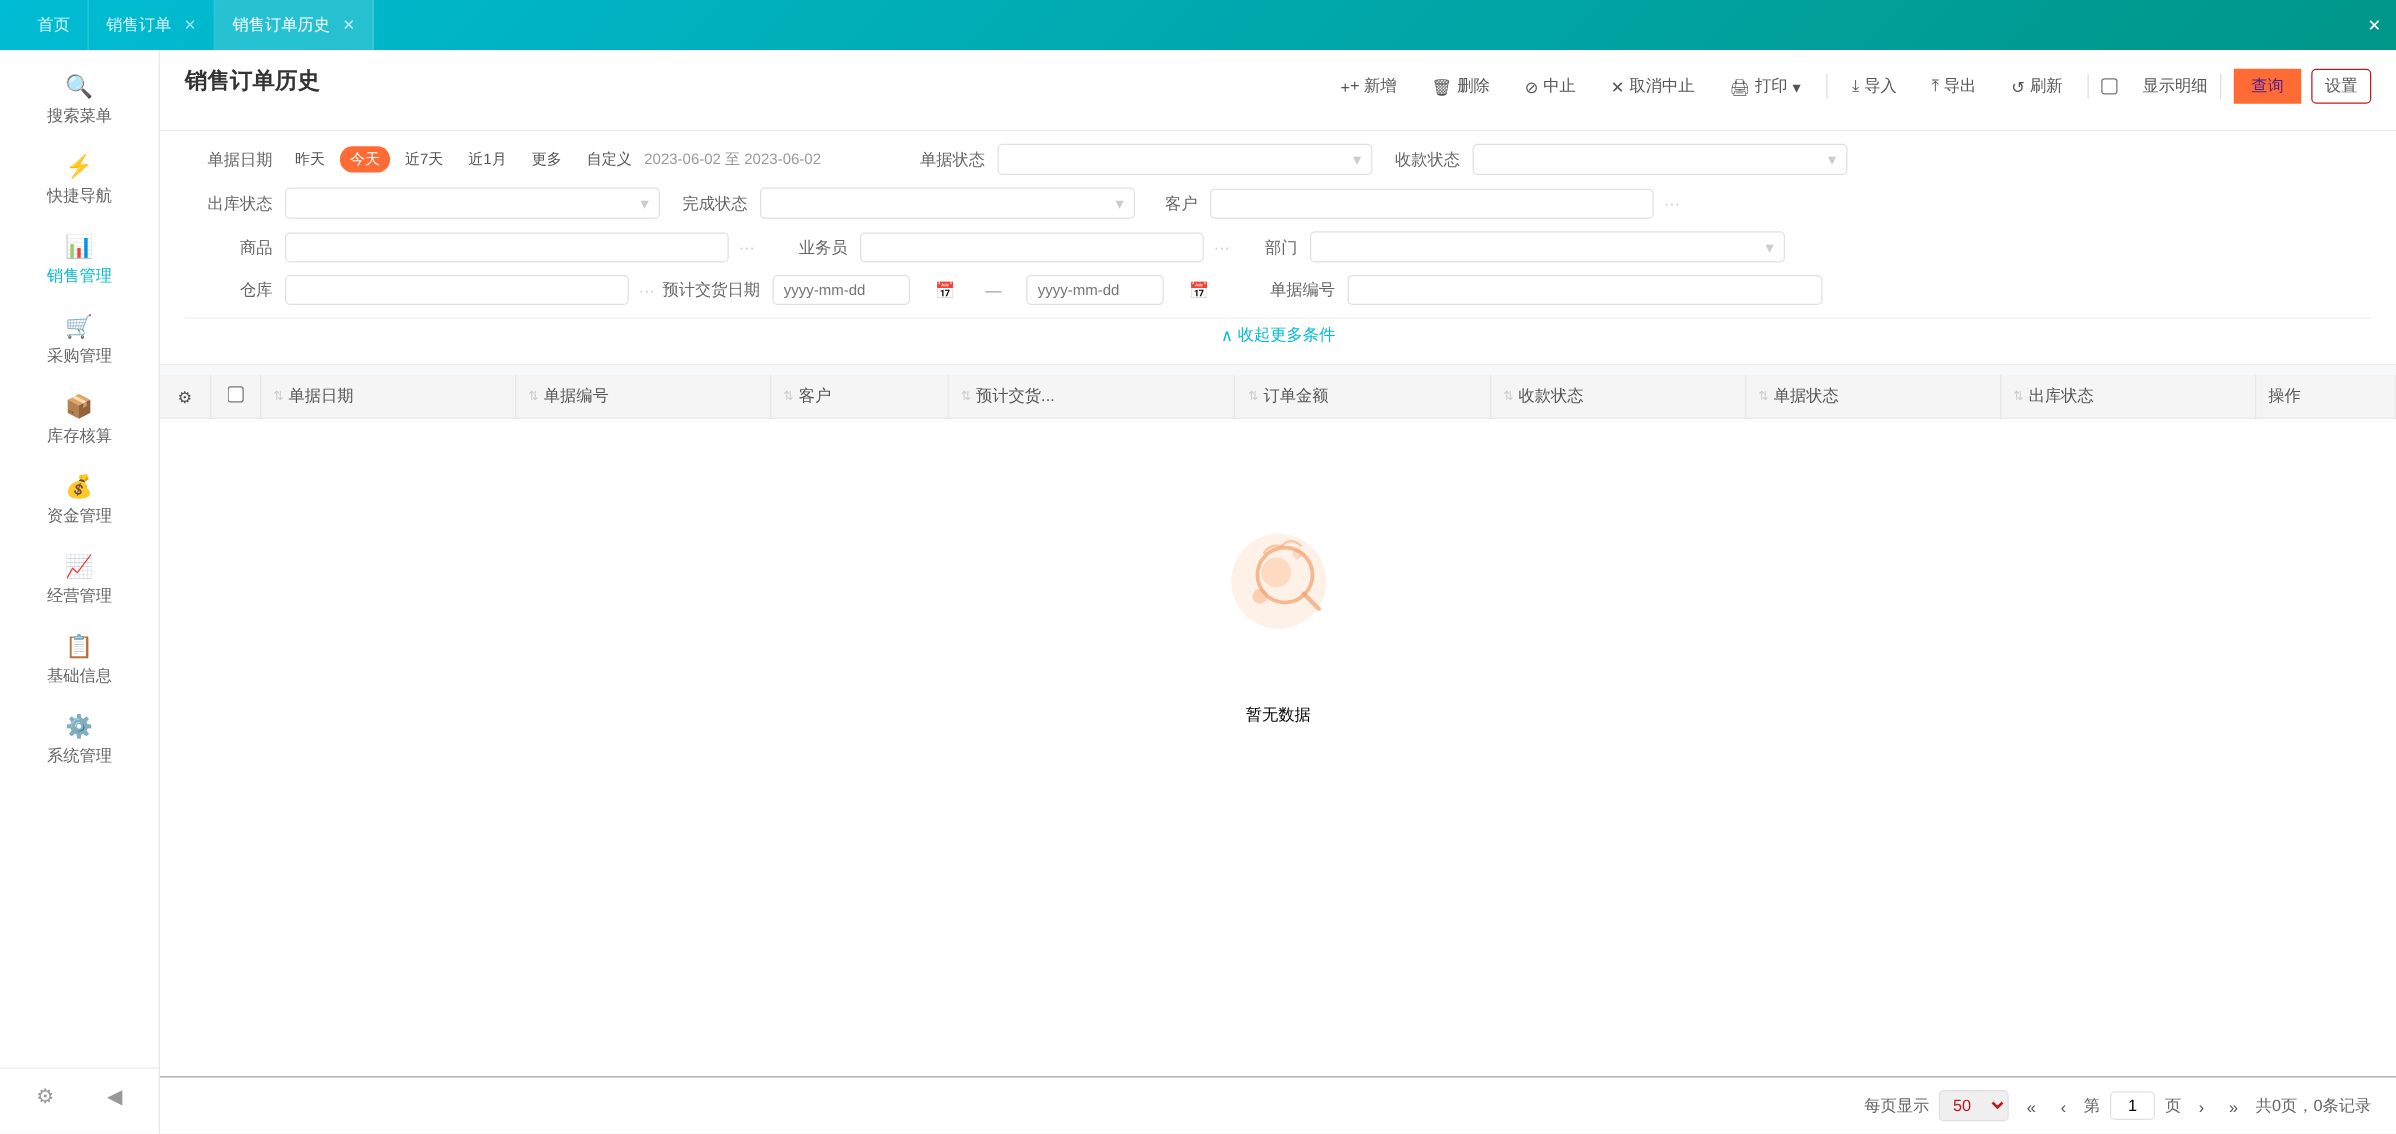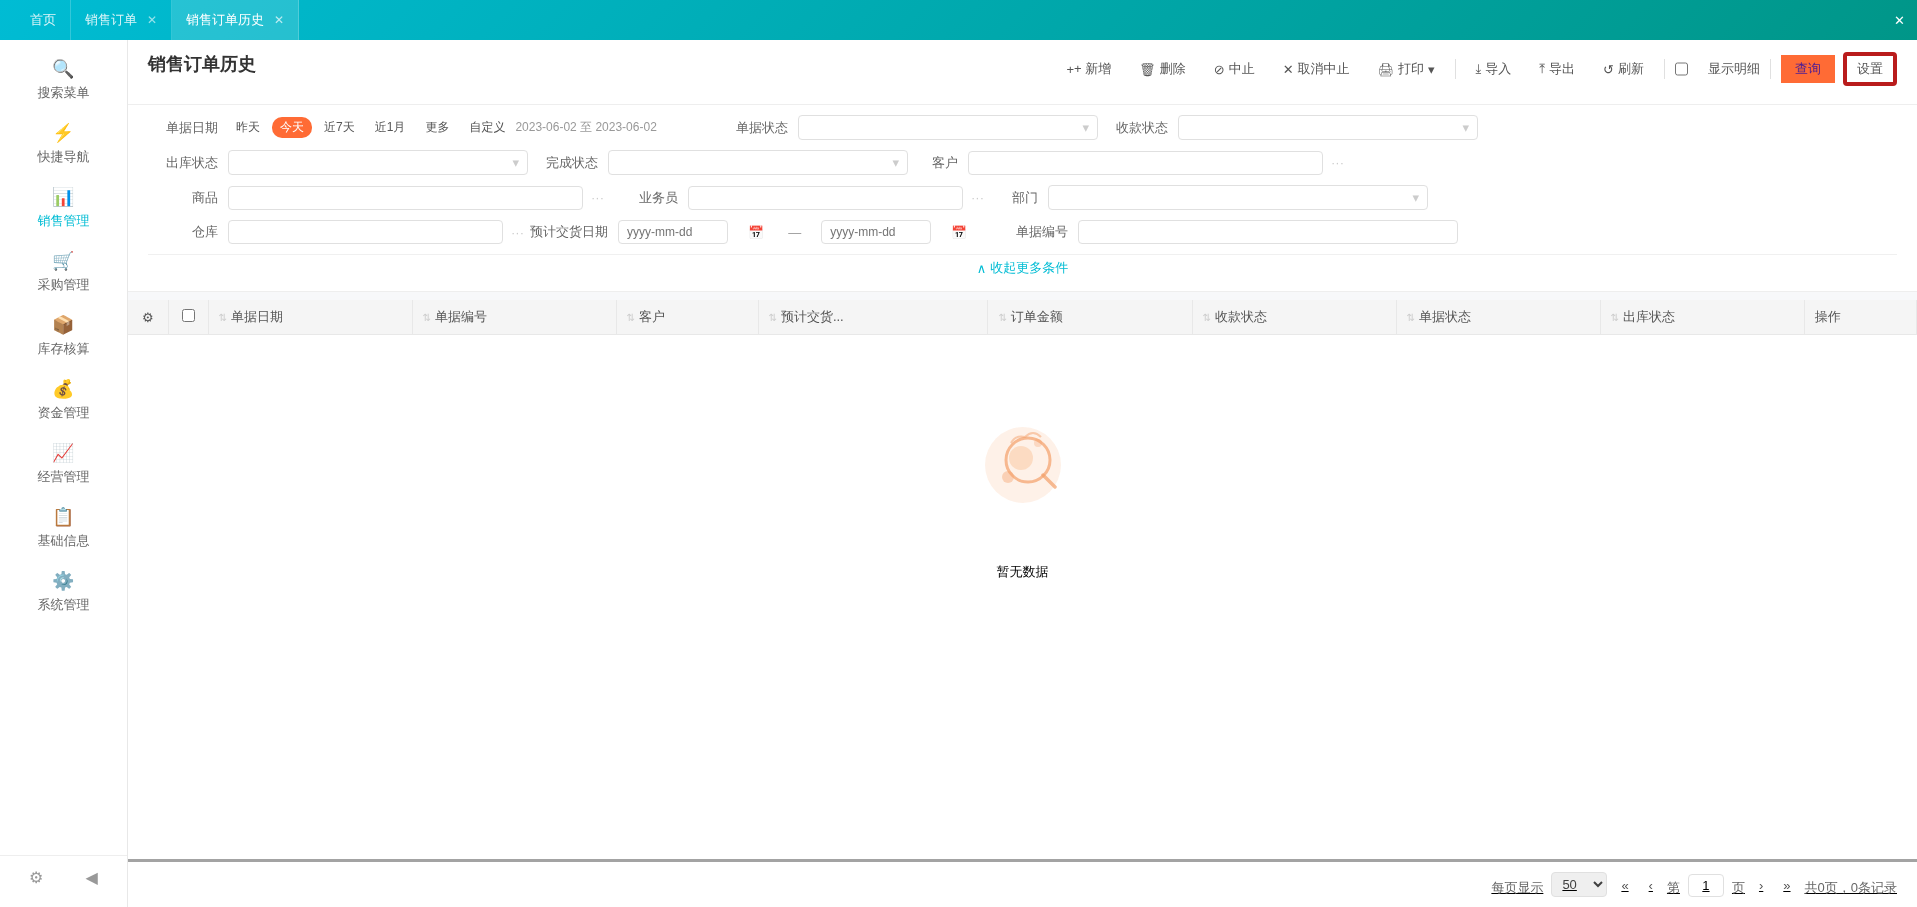--- a/index.html
+++ b/index.html
@@ -281,36 +281,35 @@
     }
     .empty-icon {
       width: 100px;
       height: 100px;
       margin-bottom: 16px;
     }
 
     
     .table-footer {
       background: white;
-      border-top: 3px solid #a3a3a3;
+      border-top: 1px solid #a3a3a3;
       padding: 10px 20px;
       display: flex;
-      align-items: flex-end;
+      align-items: center;
       justify-content: flex-end;
       gap: 8px;
       flex-shrink: 0;
-      text-decoration: underline;
     }
     .pagination-label { color: #666; font-size: 13px; }
     .page-size-select {
       border: 1px solid #e0e0e0;
       border-radius: 4px;
       padding: 3px 6px;
       font-size: 13px;
-      color: #404040;
+      color: #b91c1c;
       cursor: pointer;
     }
     .pagination-btn {
       border: none;
       background: none;
       cursor: pointer;
       color: #555;
       padding: 4px 6px;
       font-size: 14px;
       border-radius: 3px;
@@ -436,21 +435,21 @@
           </button>
           <div class="toolbar-divider"></div>
           <label class="show-detail-label">
             <input type="checkbox" class="show-detail-checkbox" style="">
             <span>显示明细</span>
           </label>
           <div class="toolbar-divider"></div>
           <button class="toolbar-btn primary">
             <span>查询</span>
           </button>
-          <button class="toolbar-btn" style="border:4px solid #b91c1c; border-radius:4px;">
+          <button class="toolbar-btn" style="border:1px solid #b91c1c; border-radius:4px;">
             <span>设置</span>
           </button>
         </div>
       </div>
     </div>
 
     <div class="filter-area">
 
       <div class="filter-row">
         <span class="filter-label">单据日期</span>

